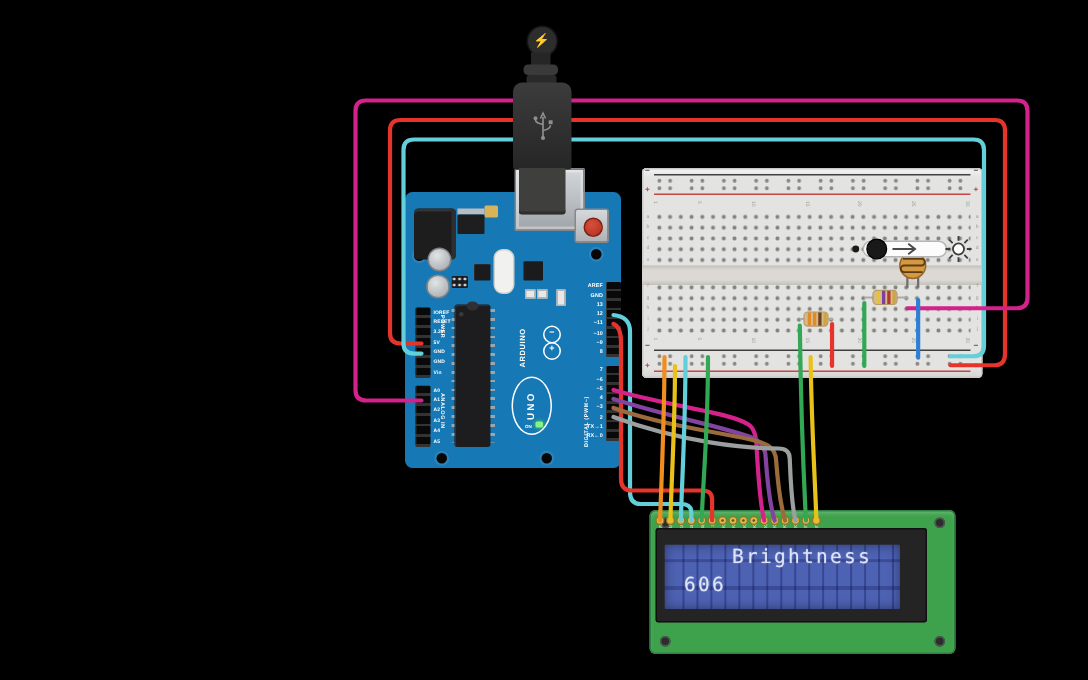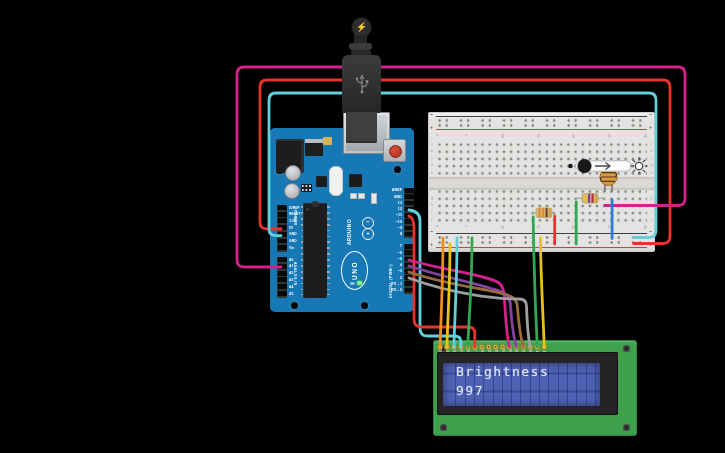--- a/index.html
+++ b/index.html
@@ -94,21 +94,21 @@
   #lcd-screen{position:absolute;left:6px;top:11px;width:157px;height:43px;background:#3c51ab;
     border-radius:1px;
     background-image:
       repeating-linear-gradient(90deg, rgba(255,255,255,.055) 0 8.3px, rgba(16,24,70,.28) 8.3px 9.3px),
       repeating-linear-gradient(0deg, rgba(255,255,255,.045) 0 15.5px, rgba(16,24,70,.28) 15.5px 18px);
     background-position:4px 0,0 2.5px;
     box-shadow:inset 0 0 8px rgba(0,0,20,.45);}
   .lcd-line{position:absolute;left:13px;font-family:"DejaVu Sans Mono",monospace;
     font-size:13px;line-height:16px;letter-spacing:1.5px;color:#dce4f8;
     text-shadow:0 0 1px rgba(220,228,248,.6);}
-  #lcd-line1{top:1.5px;} #lcd-line2{top:20px;}
+  #lcd-line1{top:1.5px;margin-left:32px;} #lcd-line2{top:20px;}
   #lcd-pin-labels{position:absolute;left:0;top:0;width:204px;height:12px;}
   .lcd-pin-label{position:absolute;top:9px;font-size:3px;color:rgba(255,255,255,.92);
     transform:rotate(90deg);transform-origin:left top;line-height:3px;white-space:nowrap;}
   
   #overlay{position:absolute;left:0;top:0;z-index:30;}
   #overlay path.wire{fill:none;stroke-width:2.8px;stroke-linecap:round;stroke-linejoin:round;}
   #usb-plug{position:absolute;left:337px;top:14px;width:48px;height:131px;z-index:40;}
   #plug-cap{position:absolute;left:14px;top:3px;width:19px;height:19px;border-radius:50%;
     background:#2d2d2d;border:1px solid #141414;display:flex;align-items:center;justify-content:center;}
   #plug-bolt{font-size:9px;color:#edc41f;line-height:9px;}
@@ -299,21 +299,21 @@
         <span class="lcd-pin-label" style="left: 77.5px;">DB4</span>
         <span class="lcd-pin-label" style="left: 84.45px;">DB5</span>
         <span class="lcd-pin-label" style="left: 91.4px;">DB6</span>
         <span class="lcd-pin-label" style="left: 98.35px;">DB7</span>
         <span class="lcd-pin-label" style="left: 105.3px;">LED</span>
         <span class="lcd-pin-label" style="left: 112.25px;">LED</span>
       </div>
     <div id="lcd-bezel">
       <div id="lcd-screen">
         <span class="lcd-line" id="lcd-line1">Brightness</span>
-        <span class="lcd-line" id="lcd-line2">997</span>
+        <span class="lcd-line" id="lcd-line2">606</span>
       </div>
     </div>
   </div>
 
   <svg id="overlay" width="725" height="453" viewBox="0 0 725 453">
     <g id="lcd-pins">
         <circle cx="440" cy="347" r="2.6" fill="#dcb84e" stroke="#8f7323" stroke-width="0.8"></circle>
         <circle cx="440" cy="347" r="0.9" fill="#63511a"></circle>
         <circle cx="446.95" cy="347" r="2.6" fill="#dcb84e" stroke="#8f7323" stroke-width="0.8"></circle>
         <circle cx="446.95" cy="347" r="0.9" fill="#63511a"></circle>

